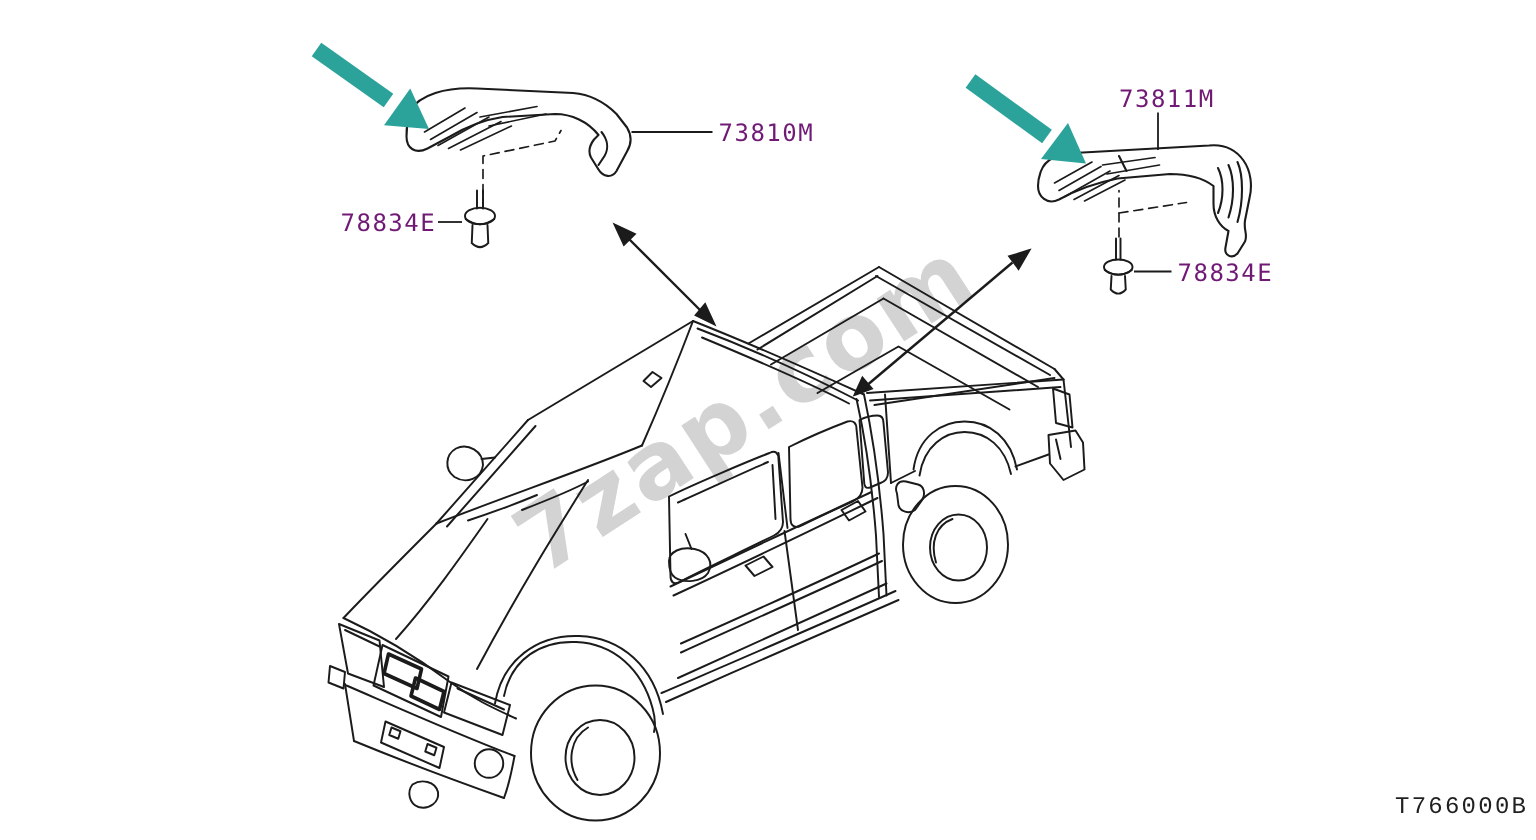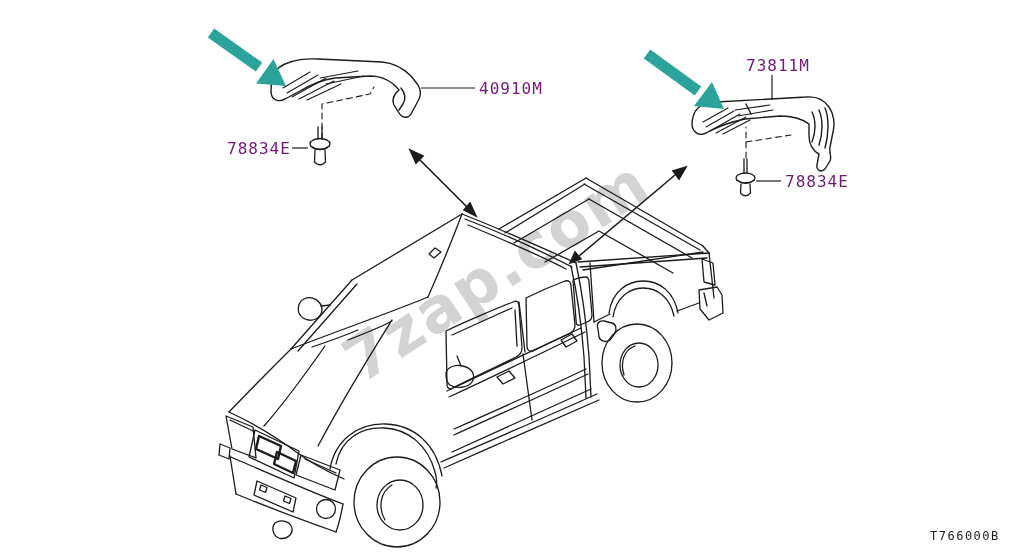--- a/index.html
+++ b/index.html
@@ -26,22 +26,23 @@
     transform:rotate(-33deg);transform-origin:0 55%;
   }
   
   .part-label{
     position:absolute;
     font-size:16px;letter-spacing:1px;color:#701a75;
     white-space:nowrap;
   }
   .code-label{
     position:absolute;left:930px;top:529px;
-    font-size:12px;letter-spacing:1.5px;color:#1f1f1f;
+    font-size:16px;letter-spacing:1.5px;color:#1f1f1f;
     white-space:nowrap;
+    font-family:Liberation Mono, monospace;
   }
   svg{display:block;}
 </style>
 </head>
 <body>
 
 <div class="canvas">
 
   <div class="wm-gray">7zap.com</div>
 
@@ -229,21 +230,21 @@
     <g>
       <line x1="211" y1="33" x2="259" y2="67" stroke="#2BA39B" stroke-width="11"></line>
       <polygon points="286,86 256,83.5 273.5,59" fill="#2BA39B"></polygon>
     </g>
     <g>
       <line x1="647" y1="54" x2="698" y2="91" stroke="#2BA39B" stroke-width="11"></line>
       <polygon points="724,109 694,106 712,82" fill="#2BA39B"></polygon>
     </g>
   </svg>
 
-  <div class="part-label" style="left:479px;top:79px">40910M</div>
+  <div class="part-label" style="left:479px;top:79px">73810M</div>
 
   <div class="part-label" style="left:227px;top:139px">78834E</div>
 
   <div class="part-label" style="left:746px;top:56px">73811M</div>
 
   <div class="part-label" style="left:785px;top:172px">78834E</div>
 
   <div class="code-label">T766000B</div>
 </div>
 

